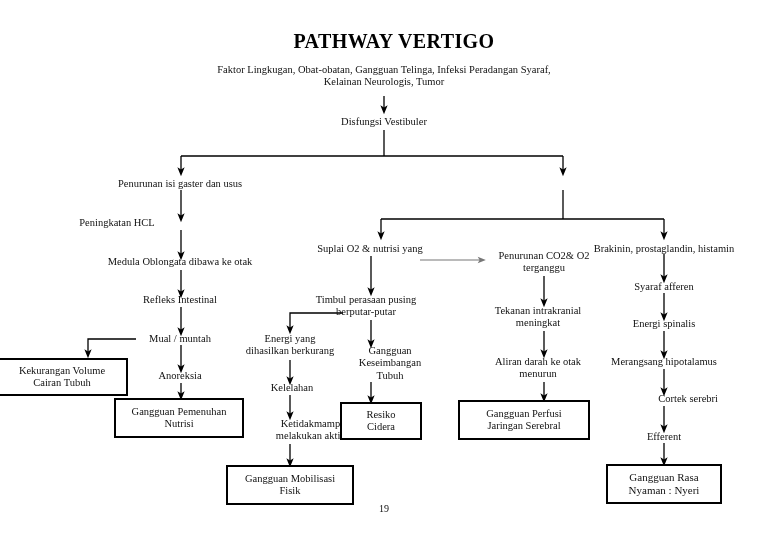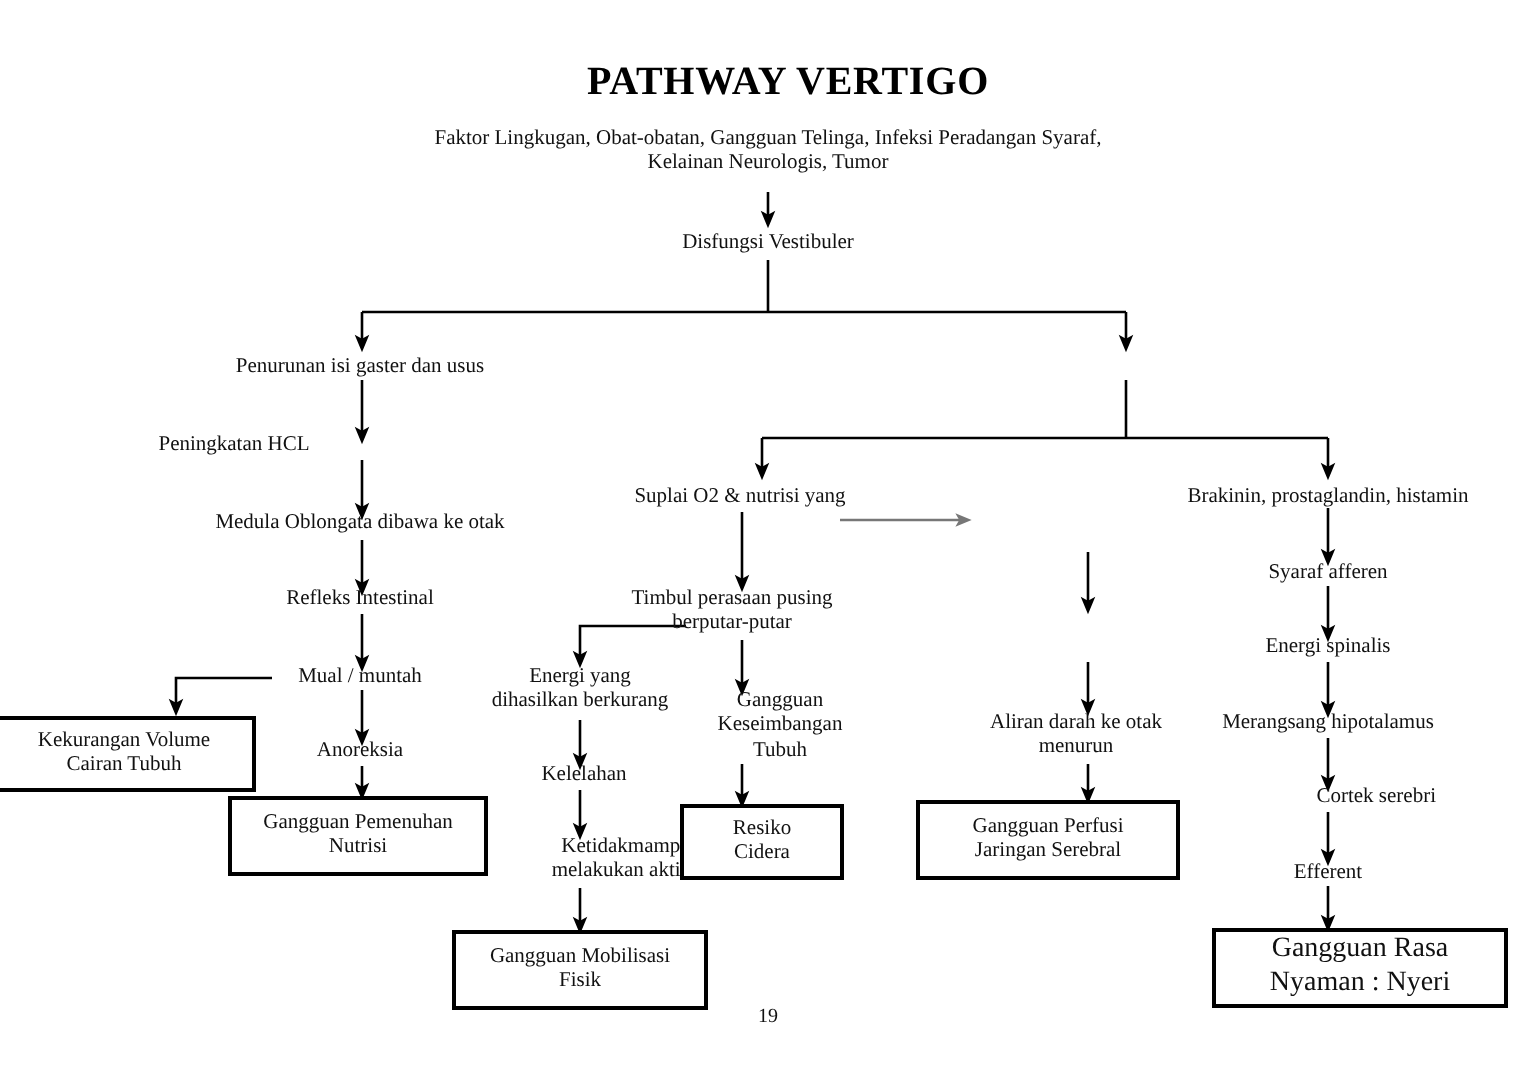--- a/index.html
+++ b/index.html
@@ -152,21 +152,25 @@
 
   <div class="node" style="left:344px; top:345px; width:92px; font-size:10.5px;">Gangguan
 Keseimbangan
 Tubuh</div>
 
   <div class="node" style="left:254px; top:382px; width:76px; font-size:10.5px;">Kelelahan</div>
 
   <div class="node" style="left:256px; top:418px; width:124px; font-size:10.5px;">Ketidakmampuan
 melakukan aktivitas</div>
 
-
+  <div class="node" style="left:482px; top:250px; width:124px; font-size:10.5px;">Penurunan CO2&amp; O2
+terganggu</div>
+
+  <div class="node" style="left:470px; top:305px; width:136px; font-size:10.5px;">Tekanan intrakranial
+meningkat</div>
 
   <div class="node" style="left:470px; top:356px; width:136px; font-size:10.5px;">Aliran darah ke otak
 menurun</div>
 
   <div class="node" style="left:562px; top:243px; width:204px; font-size:10.5px;">Brakinin, prostaglandin, histamin</div>
 
   <div class="node" style="left:608px; top:281px; width:112px; font-size:10.5px;">Syaraf afferen</div>
 
   <div class="node" style="left:604px; top:318px; width:120px; font-size:10.5px;">Energi spinalis</div>
 
@@ -184,18 +188,18 @@
 
   <div class="boxed" style="left:226px; top:465px; width:128px; height:40px; font-size:10.5px;">Gangguan Mobilisasi
 Fisik</div>
 
   <div class="boxed" style="left:340px; top:402px; width:82px; height:38px; font-size:10.5px;">Resiko
 Cidera</div>
 
   <div class="boxed" style="left:458px; top:400px; width:132px; height:40px; font-size:10.5px;">Gangguan Perfusi
 Jaringan Serebral</div>
 
-  <div class="boxed" style="left:606px; top:464px; width:148px; height:40px; font-size:14px;">Gangguan Rasa
+  <div class="boxed" style="left:606px; top:464px; width:116px; height:40px; font-size:11px;">Gangguan Rasa
 Nyaman : Nyeri</div>
 
   <div class="pagenum" style="left:340px; top:503px; width:88px; font-size:10px;">19</div>
 
 </div>
 
 </body></html>

